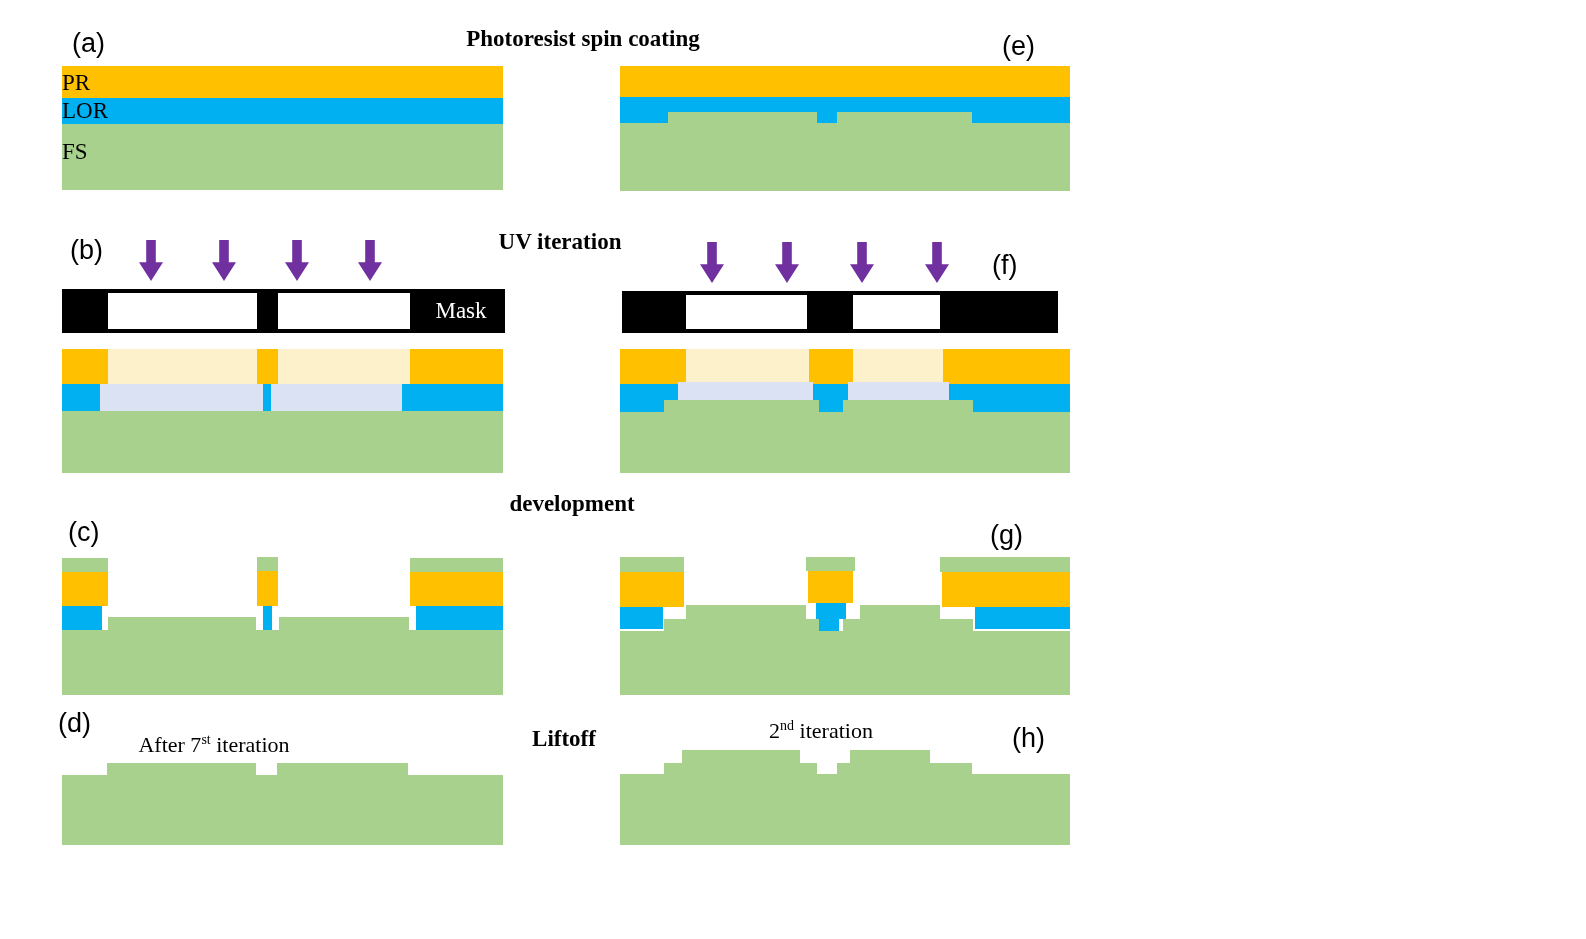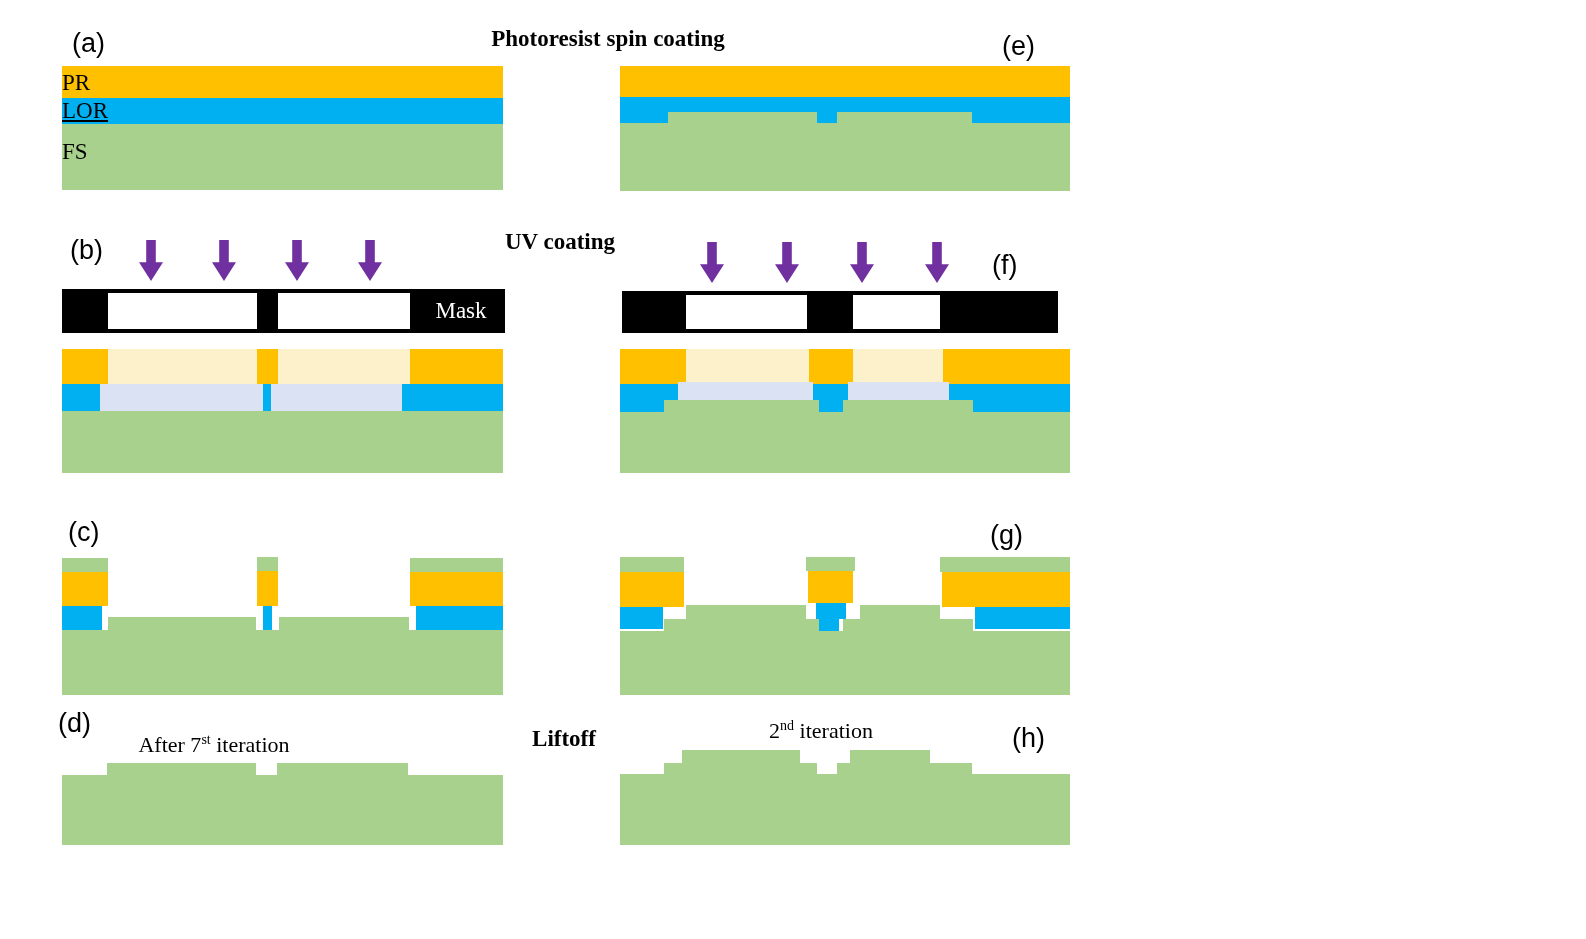--- a/index.html
+++ b/index.html
@@ -41,40 +41,41 @@
   }
   .caption{
     font-size:22px;text-align:center;line-height:26px;
   }
   sup{font-size:14px;}
   sub{font-size:15px;}
 </style>
 </head>
 <body>
 
-<div class="abs step-title" style="left:458px;top:25px;width:300px;text-align:center;">Photoresist spin coating</div>
-<div class="abs step-title" style="left:435px;top:228px;width:250px;">UV coating</div>
+<div class="abs step-title" style="left:433px;top:25px;width:300px;text-align:center;">Photoresist spin coating</div>
+<div class="abs step-title" style="left:435px;top:228px;width:250px;">UV iteration</div>
 <div class="abs step-title" style="left:422px;top:490px;width:300px;">
+  <div>development</div>
 </div>
 <div class="abs step-title" style="left:464px;top:725px;width:200px;">Liftoff</div>
 
 <div class="abs panel-label" style="left:72px;top:28px;">(a)</div>
 <div class="abs panel-label" style="left:70px;top:235px;">(b)</div>
 <div class="abs panel-label" style="left:68px;top:517px;">(c)</div>
 <div class="abs panel-label" style="left:58px;top:708px;">(d)</div>
 <div class="abs panel-label" style="left:1002px;top:31px;">(e)</div>
 <div class="abs panel-label" style="left:992px;top:250px;">(f)</div>
 <div class="abs panel-label" style="left:990px;top:520px;">(g)</div>
 <div class="abs panel-label" style="left:1012px;top:723px;">(h)</div>
 
 <div class="abs pr" style="left:62px;top:66px;width:441px;height:32px;"></div>
 <div class="abs lor" style="left:62px;top:98px;width:441px;height:26px;"></div>
 <div class="abs fs" style="left:62px;top:124px;width:441px;height:66px;"></div>
 <div class="abs layer-label" style="left:62px;top:69px;width:441px;line-height:27px;">PR</div>
-<div class="abs layer-label" style="left:62px;top:98px;width:441px;line-height:26px;text-decoration:underline;">LOR</div>
+<div class="abs layer-label" style="left:62px;top:98px;width:441px;line-height:26px;">LOR</div>
 <div class="abs layer-label" style="left:62px;top:139px;width:441px;line-height:26px;">FS</div>
 
 <div class="abs pr" style="left:620px;top:66px;width:450px;height:31px;"></div>
 <div class="abs lor" style="left:620px;top:97px;width:450px;height:26px;"></div>
 <div class="abs fs" style="left:668px;top:112px;width:149px;height:11px;"></div>
 <div class="abs fs" style="left:837px;top:112px;width:135px;height:11px;"></div>
 <div class="abs fs" style="left:620px;top:123px;width:450px;height:68px;"></div>
 
 <div class="abs uv-arrow" style="left:139px;top:240px;"></div>
 <div class="abs uv-arrow" style="left:212px;top:240px;"></div>

